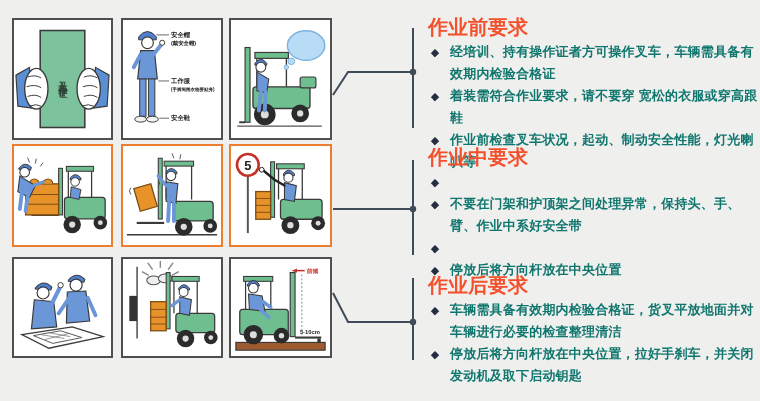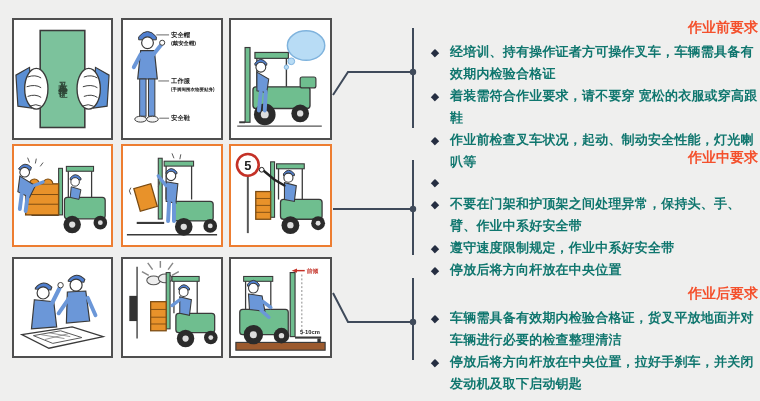--- a/index.html
+++ b/index.html
@@ -15,22 +15,22 @@
   .panel.warn { border:2.5px solid #ed7d31; }
   .panel svg { width:100%; height:100%; display:block; }
   .cert-label {
     position:absolute; left:50%; top:50%; transform:translate(-50%,-50%);
     writing-mode:vertical-rl; font-size:9px; letter-spacing:2px;
     color:#2e4436; font-weight:bold; white-space:nowrap;
   }
   .connector-layer { position:absolute; left:0; top:0; width:760px; height:401px; pointer-events:none; }
   .section { position:absolute; left:428px; width:330px; }
   .section-title {
-    color:#f4502c; font-weight:bold; font-size:14px;
-    text-align:right; line-height:18px; margin-bottom:5px;
+    color:#f4502c; font-weight:bold; font-size:20px;
+    text-align:left; line-height:18px; margin-bottom:5px;
   }
   .bullet { display:flex; align-items:flex-start; }
   .bullet-icon {
     color:#252e41; font-size:11px; line-height:22px; width:14px;
     flex:0 0 14px; margin-right:8px; text-align:center;
   }
   .bullet-text {
     color:#0f766e; font-weight:bold; font-size:13px; line-height:22px;
     letter-spacing:0.2px;
   }
@@ -271,29 +271,28 @@
   <div class="section-title">作业中要求</div>
   <div class="bullet">
     <span class="bullet-icon">◆</span>
   </div>
   <div class="bullet">
     <span class="bullet-icon">◆</span>
     <span class="bullet-text">不要在门架和护顶架之间处理异常，保持头、手、臂、作业中系好安全带</span>
   </div>
   <div class="bullet">
     <span class="bullet-icon">◆</span>
-    <span class="bullet-text">遵守速度限制规定，作业中系好安全带</span>
   </div>
   <div class="bullet">
     <span class="bullet-icon">◆</span>
     <span class="bullet-text">停放后将方向杆放在中央位置</span>
   </div>
 </div>
 
-<div class="section" style="top:284px">
+<div class="section" style="top:276px">
   <div class="section-title">作业后要求</div>
   <div class="bullet">
     <span class="bullet-icon">◆</span>
     <span class="bullet-text">车辆需具备有效期内检验合格证，货叉平放地面并对车辆进行必要的检查整理清洁</span>
   </div>
   <div class="bullet">
     <span class="bullet-icon">◆</span>
     <span class="bullet-text">停放后将方向杆放在中央位置，拉好手刹车，并关闭发动机及取下启动钥匙</span>
   </div>
 </div>

